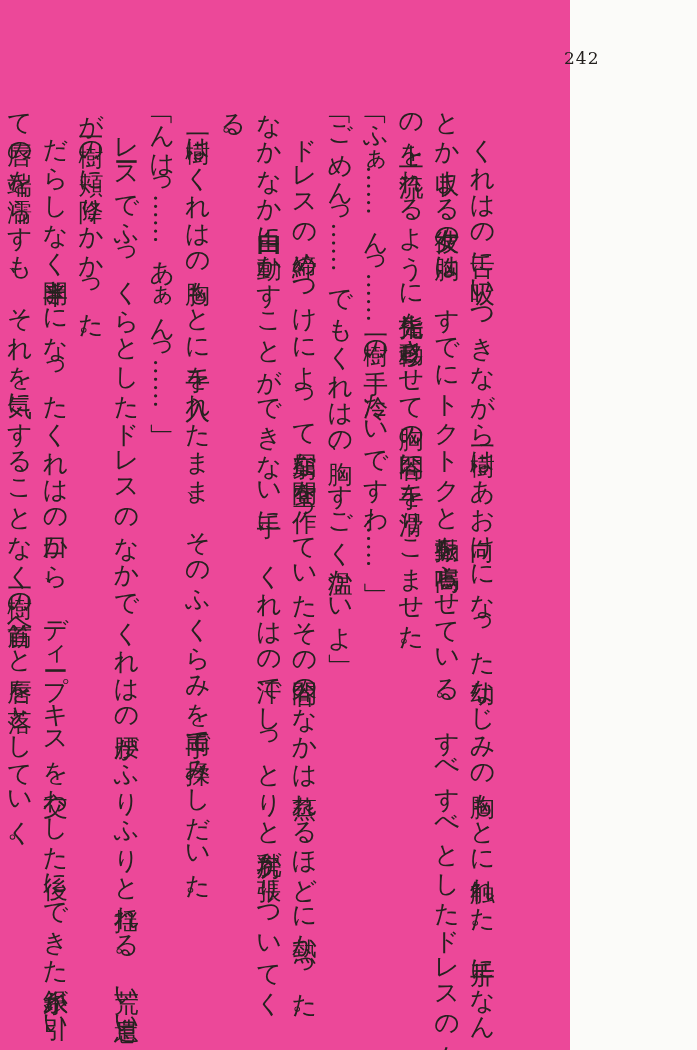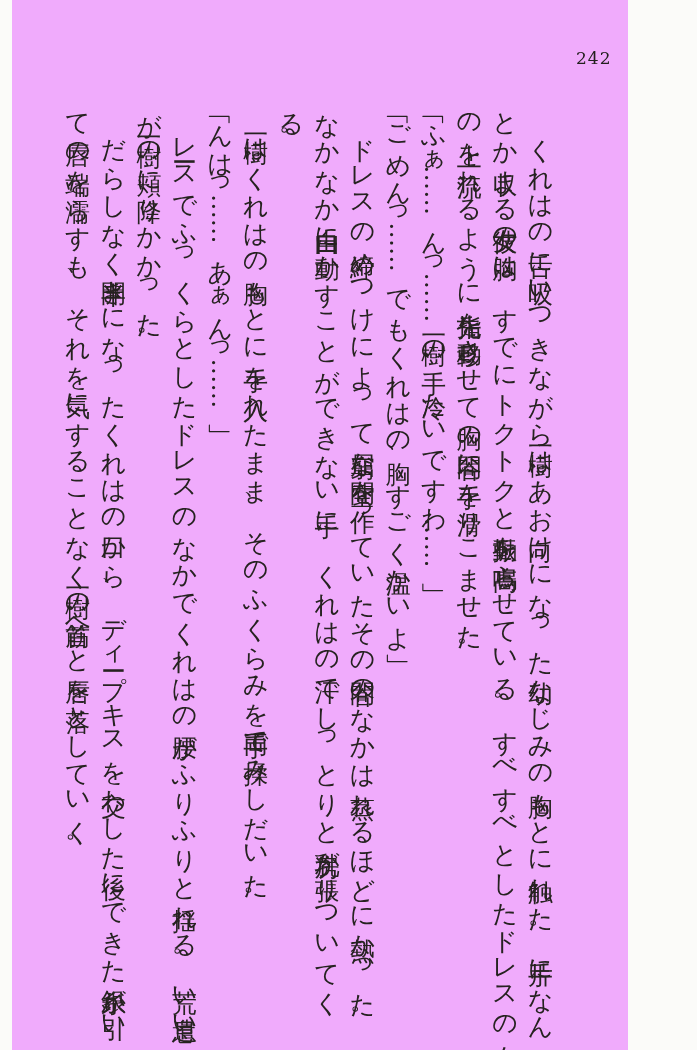--- a/index.html
+++ b/index.html
@@ -8,25 +8,24 @@
   }
   body {
     width: 697px;
     height: 1050px;
     background: #fbfbf9;
     overflow: hidden;
     font-family: "DejaVu Serif", "Liberation Serif", serif;
   }
   .page {
     position: relative;
-    width: 616px;
+    width: 570px;
     height: 1050px;
-    background: #f0abfc;
+    background: #ec4899;
     color: #262220;
-    margin-left: 12px;
   }
   .page-number {
     position: absolute;
     top: 48px;
     left: 564px;
     font-size: 17px;
     letter-spacing: 1px;
     color: #23201e;
   }
   .text-area {

